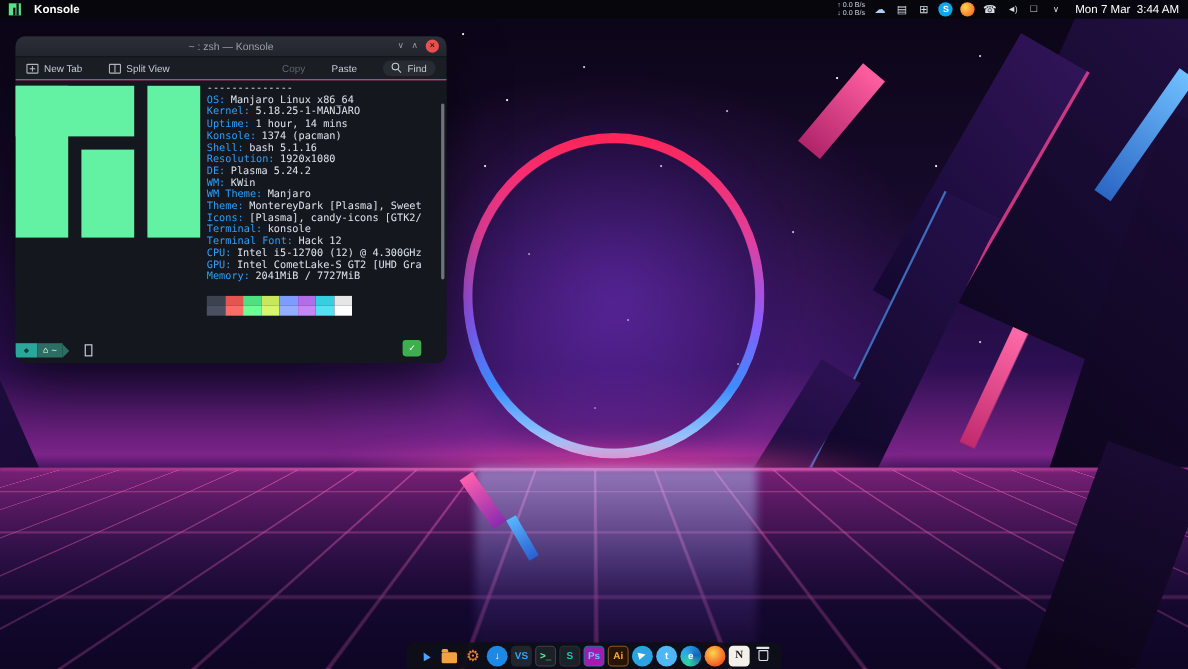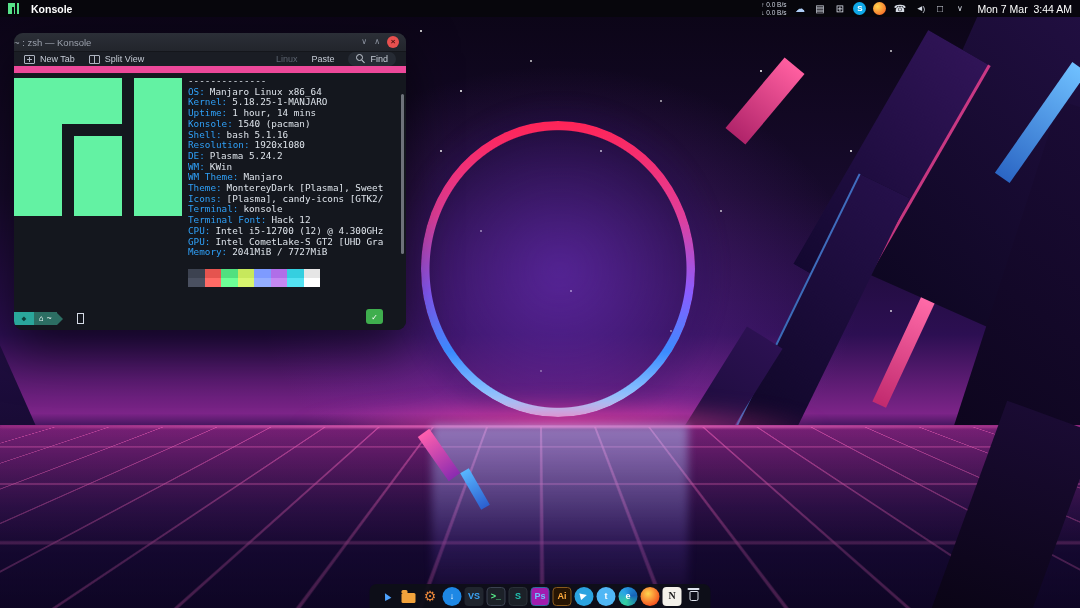--- a/index.html
+++ b/index.html
@@ -70,26 +70,26 @@
   .ti-media{background:radial-gradient(circle at 35% 35%,#ffd54f,#f4511e);border-radius:50%}
   .ti-volume{font-size:8px;letter-spacing:-1px}
   .ti-expand{font-size:8px}
   .clock{font-size:10.5px;color:#fff;white-space:pre;margin-left:4px}
 
   
   #window{position:absolute;left:14px;top:33px;width:392px;height:297px;border-radius:9px;overflow:hidden;
     z-index:40;box-shadow:0 18px 50px rgba(0,0,0,.6);background:#171a21}
   .titlebar{position:relative;height:19px;background:linear-gradient(#2b2f37,#22252c);border-bottom:1px solid #14161b;
     display:flex;align-items:center;justify-content:flex-end;gap:7px;padding-right:7px}
-  .title{position:absolute;left:0;right:0;font-size:9.5px;color:#9aa0ab;pointer-events:none}
+  .title{position:absolute;left:0;right:0;text-align:center;font-size:9.5px;color:#9aa0ab;pointer-events:none}
   .tb-chev{color:#8f96a3;font-size:8px;line-height:8px}
   .close-btn{width:12px;height:12px;border-radius:50%;background:#e8504f;color:#4e100e;font-size:8px;line-height:8px;
     display:flex;align-items:center;justify-content:center;font-weight:bold}
-  .toolbar{height:21px;background:#1a1d24;border-bottom:7px solid #ec4899;display:flex;align-items:center;
-    gap:14px;padding:0 10px;font-size:9px;color:#c6ccd6}
+  .toolbar{height:21px;background:#1a1d24;border-bottom:1px solid #ec4899;display:flex;align-items:center;
+    gap:24px;padding:0 10px;font-size:9px;color:#c6ccd6}
   .tb-btn{display:flex;align-items:center;gap:5px;white-space:nowrap}
   .tb-btn.dim{color:#5d6470}
   .spacer{flex:1}
   .icon-newtab{width:11px;height:9px;border:1px solid #aeb4c0;border-radius:1px;
     background:linear-gradient(#aeb4c0,#aeb4c0) center/5px 1px no-repeat,linear-gradient(#aeb4c0,#aeb4c0) center/1px 5px no-repeat}
   .icon-split{width:11px;height:9px;border:1px solid #aeb4c0;border-radius:1px;
     background:linear-gradient(#aeb4c0,#aeb4c0) center/1px 100% no-repeat}
   .find-pill{background:#262b34;border-radius:9px;padding:2px 8px;display:flex;align-items:center;gap:4px}
   .icon-find{width:10px;height:10px;position:relative}
   .icon-find::before{content:"";position:absolute;width:5px;height:5px;border:1.3px solid #c6ccd6;border-radius:50%;top:0;left:0}
@@ -234,21 +234,21 @@
     <span class="tb-btn">
       <span class="icon-newtab"></span>
       <span>New Tab</span>
     </span>
     <span class="tb-btn">
       <span class="icon-split"></span>
       <span>Split View</span>
     </span>
     <span class="spacer"></span>
     <span class="tb-btn dim">
-        <span>Linux</span>
+        <span>Copy</span>
       </span>
     <span class="tb-btn">
         <span>Paste</span>
       </span>
     <span class="tb-btn find-pill">
       <span class="icon-find"></span>
       <span>Find</span>
     </span>
   </div>
 
@@ -263,21 +263,21 @@
     <div class="neo-text">
       <div class="sep">--------------</div>
       <div>
 
           <div class="info-line"><span class="lbl">OS:</span><span class="val">Manjaro Linux x86_64</span></div>
 
           <div class="info-line"><span class="lbl">Kernel:</span><span class="val">5.18.25-1-MANJARO</span></div>
 
           <div class="info-line"><span class="lbl">Uptime:</span><span class="val">1 hour, 14 mins</span></div>
 
-          <div class="info-line"><span class="lbl">Konsole:</span><span class="val">1540 (pacman)</span></div>
+          <div class="info-line"><span class="lbl">Konsole:</span><span class="val">1374 (pacman)</span></div>
 
           <div class="info-line"><span class="lbl">Shell:</span><span class="val">bash 5.1.16</span></div>
 
           <div class="info-line"><span class="lbl">Resolution:</span><span class="val">1920x1080</span></div>
 
           <div class="info-line"><span class="lbl">DE:</span><span class="val">Plasma 5.24.2</span></div>
 
           <div class="info-line"><span class="lbl">WM:</span><span class="val">KWin</span></div>
 
           <div class="info-line"><span class="lbl">WM Theme:</span><span class="val">Manjaro</span></div>

